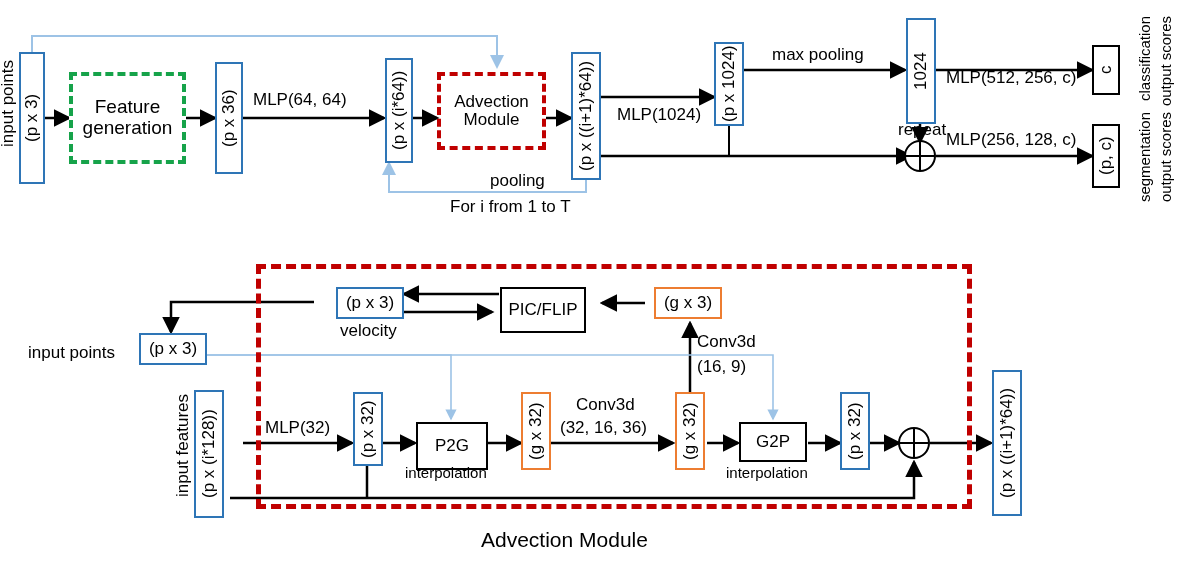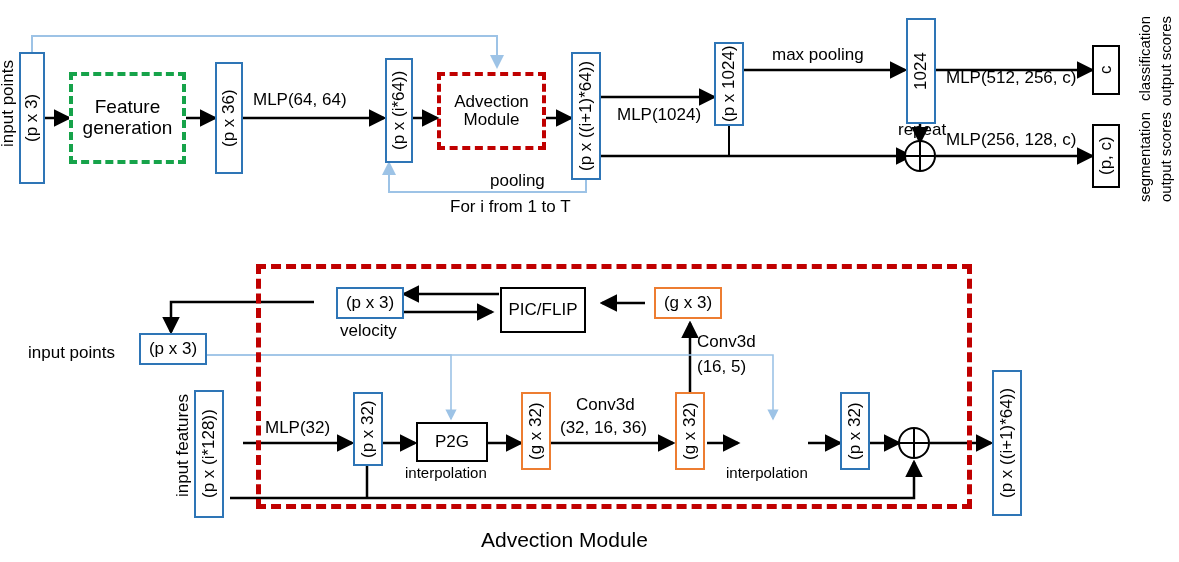--- a/index.html
+++ b/index.html
@@ -219,36 +219,37 @@
 
   <div class="node blue-box t17" style="left:336px; top:287px; width:68px; height:32px;">(p x 3)</div>
 
   <div class="lbl t17" style="left:340px; top:321px;">velocity</div>
 
   <div class="node black-box t17" style="left:500px; top:287px; width:86px; height:46px;">PIC/FLIP</div>
 
   <div class="node orange-box t17" style="left:646px; top:287px; width:68px; height:32px;margin-left:8px;">(g x 3)</div>
 
   <div class="lbl t17" style="left:697px; top:332px;">Conv3d</div>
-  <div class="lbl t17" style="left:697px; top:357px;">(16, 5)</div>
+  <div class="lbl t17" style="left:697px; top:357px;">(16, 9)</div>
 
   <div class="lbl t17" style="left:265px; top:418px;">MLP(32)</div>
 
   <div class="node blue-box vert t17" style="left:353px; top:392px; width:30px; height:74px;">(p x 32)</div>
 
-  <div class="node black-box t17" style="left:416px; top:422px; width:72px; height:40px;">P2G</div>
+  <div class="node black-box t17" style="left:416px; top:422px; width:72px; height:48px;">P2G</div>
   <div class="lbl t15" style="left:405px; top:464px;">interpolation</div>
 
   <div class="node orange-box vert t17" style="left:521px; top:392px; width:30px; height:78px;">(g x 32)</div>
 
   <div class="lbl t17" style="left:576px; top:395px;">Conv3d</div>
   <div class="lbl t17" style="left:560px; top:418px;">(32, 16, 36)</div>
 
   <div class="node orange-box vert t17" style="left:675px; top:392px; width:30px; height:78px;">(g x 32)</div>
 
+  <div class="node black-box t17" style="left:739px; top:422px; width:68px; height:40px;">G2P</div>
   <div class="lbl t15" style="left:726px; top:464px;">interpolation</div>
 
   <div class="node blue-box vert t17" style="left:840px; top:392px; width:30px; height:78px;">(p x 32)</div>
 
   <div class="oplus" style="left:898px; top:427px; width:32px; height:32px;"></div>
 
   <div class="node blue-box vert t17" style="left:992px; top:370px; width:30px; height:146px;">(p x ((i+1)*64))</div>
 
   <div class="lbl t21" style="left:481px; top:528px;">Advection Module</div>
 

